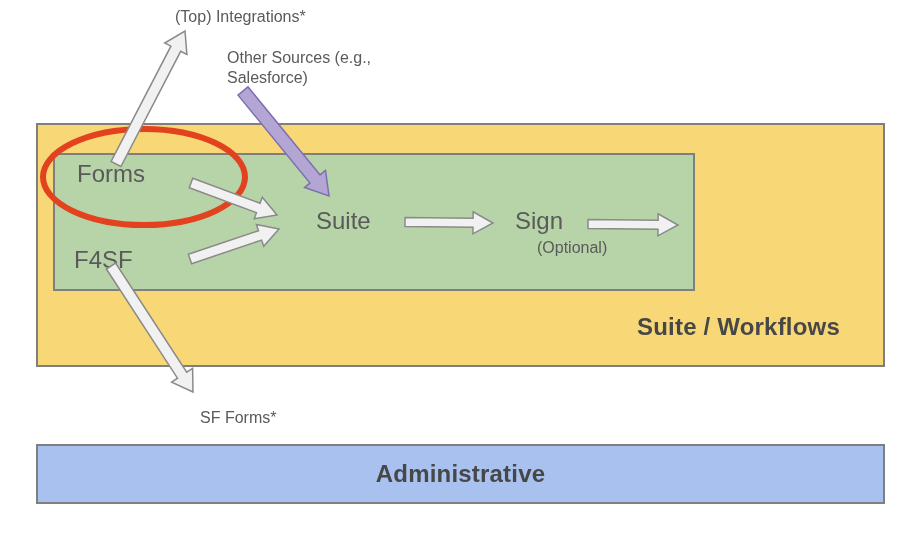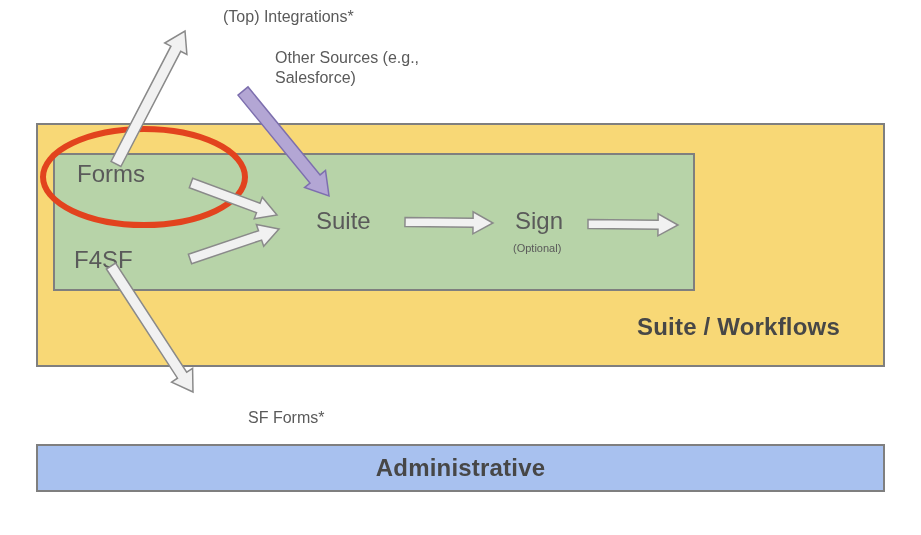--- a/index.html
+++ b/index.html
@@ -11,21 +11,21 @@
     font-family: "Liberation Sans", sans-serif;
     overflow: hidden;
   }
   .box {
     position: absolute;
     box-sizing: border-box;
     border: 2px solid var(--box-border, #7f7f7f);
   }
   #suite-box   { left: 36px; top: 123px; width: 849px; height: 244px; background: var(--suite-fill); }
   #pipeline-box{ left: 53px; top: 153px; width: 642px; height: 138px; background: var(--pipeline-fill); }
-  #admin-box   { left: 36px; top: 444px; width: 849px; height: 48px; background: var(--admin-fill);
+  #admin-box   { left: 36px; top: 444px; width: 849px; height: 60px; background: var(--admin-fill);
                  display: flex; align-items: center; justify-content: center; }
   .band-title {
     font-weight: bold;
     font-size: 24px;
     color: var(--title-text, #474747);
     letter-spacing: 0.2px;
   }
   #suite-title {
     position: absolute; left: 19px; top: 313px; width: 821px;
     text-align: right;
@@ -36,28 +36,28 @@
     line-height: 1.1;
     color: var(--label-text, #5a5a5a);
     white-space: nowrap;
   }
   .small-label {
     position: absolute;
     font-size: 16px;
     line-height: 20px;
     color: var(--label-text, #5a5a5a);
     white-space: nowrap;
-    margin-left: 48px;
   }
   .tiny-label {
     position: absolute;
-    font-size: 11px;
+    font-size: 16px;
     line-height: 14px;
     color: var(--label-text, #5a5a5a);
     white-space: nowrap;
+    margin-left: 24px;
   }
   #forms-label { left: 77px;  top: 161px; }
   #f4sf-label  { left: 74px;  top: 247px; }
   #docs-label  { left: 316px; top: 208px; }
   #sign-label  { left: 515px; top: 208px; }
   #sign-note   { left: 513px; top: 241px; }
   #deliveries-label { left: 711px; top: 206px; font-size: 16px; line-height: 23px; }
   #top-integrations-label { left: 175px; top: 7px; }
   #other-sources-label    { left: 227px; top: 48px; }
   #sf-flows-label         { left: 200px; top: 408px; }

